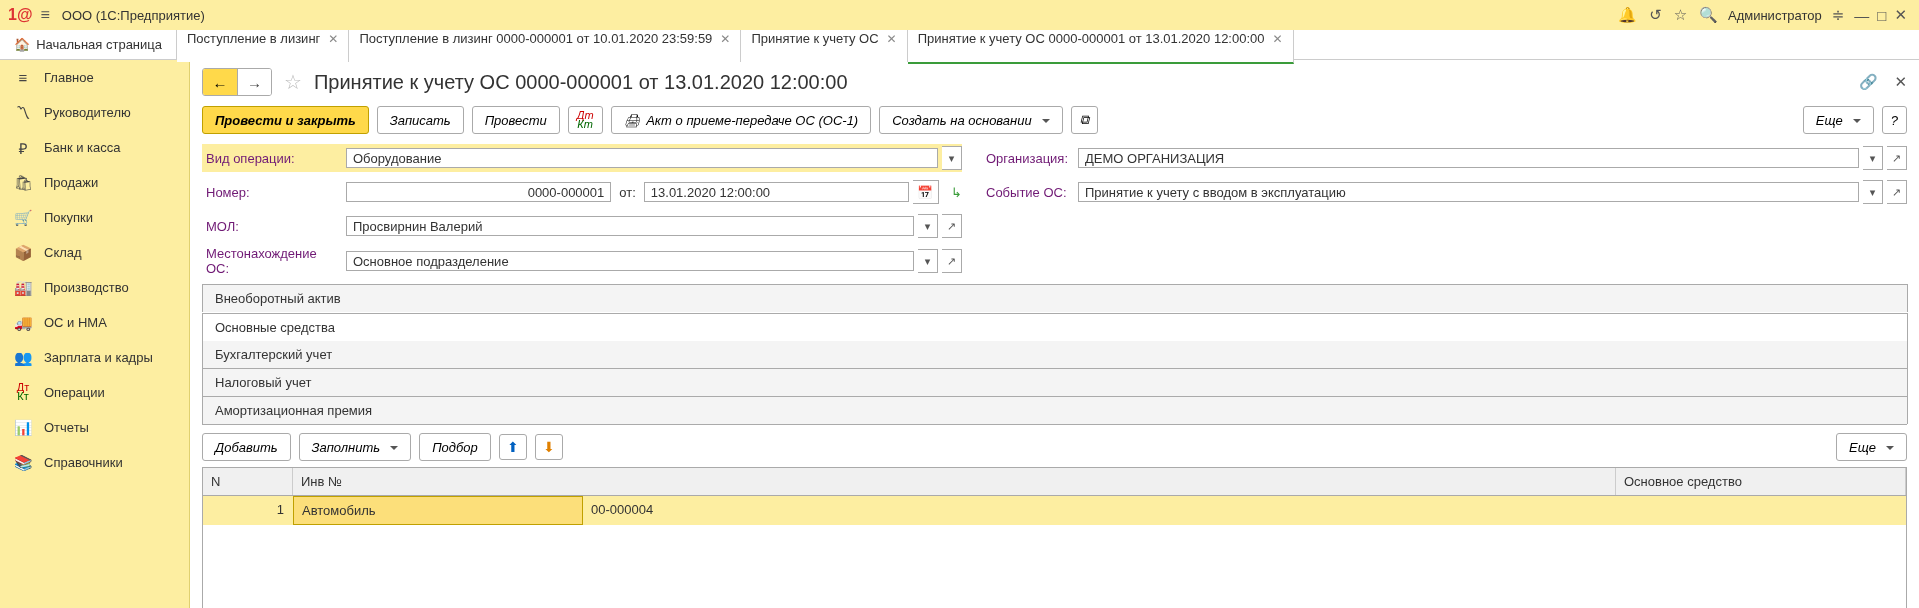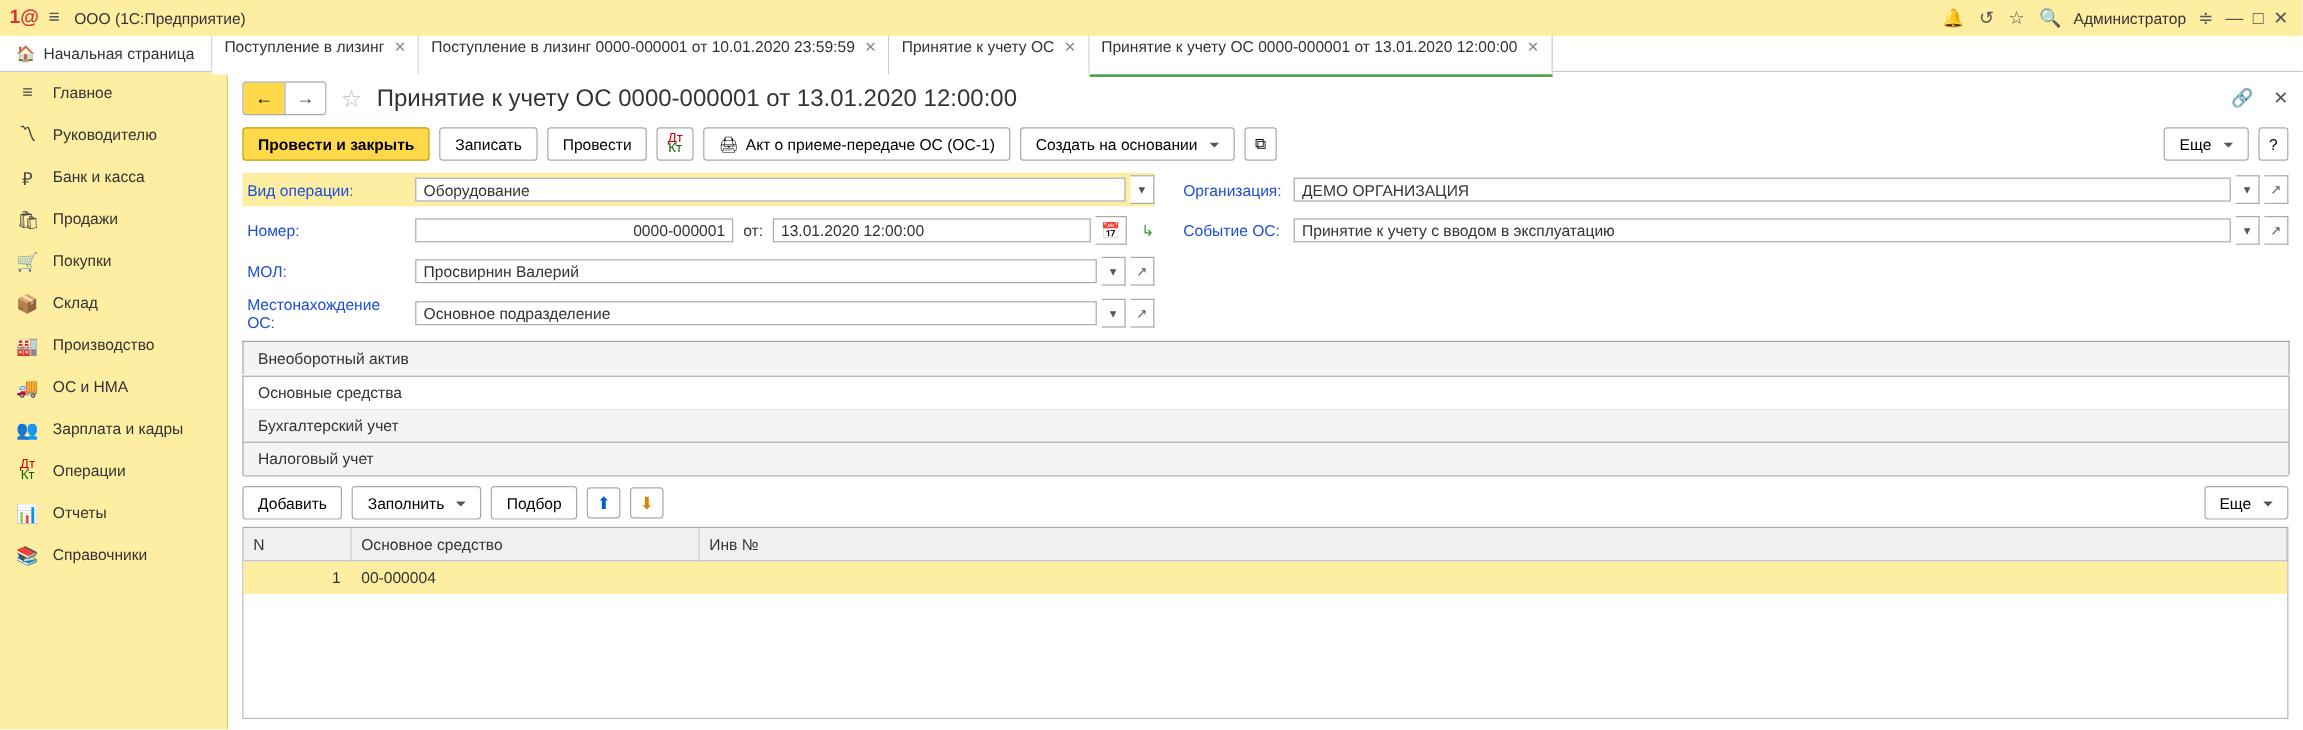--- a/index.html
+++ b/index.html
@@ -35,30 +35,30 @@
 .nav-btn { width: 34px; height: 26px; display: flex; align-items: center; justify-content: center; background: #fff; cursor: pointer; font-size: 15px; color: #444; }
 .nav-btn.active { background: #ffd94a; font-weight: bold; color: #000; }
 .nav-btn + .nav-btn { border-left: 1px solid #aaa; }
 .star { font-size: 20px; color: #bbb; margin: 0 6px; }
 .doc-title { font-size: 20px; font-weight: normal; }
 .doc-head-spacer { flex: 1; }
 .head-icon { font-size: 15px; color: #555; cursor: pointer; margin-left: 10px; }
 
 
 .toolbar { display: flex; align-items: center; gap: 8px; margin-bottom: 10px; }
-.btn { height: 28px; padding: 0 12px; border: 1px solid #aaa; border-radius: 3px; background: #fff; display: inline-flex; align-items: center; gap: 6px; cursor: pointer; font-size: 13px; }
+.btn { height: 28px; padding: 0 12px; border: 1px solid #aaa; border-radius: 3px; background: #fff; display: inline-flex; align-items: center; gap: 6px; cursor: pointer; font-size: 13px; font-style: italic; }
 .btn.primary { background: #ffd94a; border-color: #c0a000; font-weight: bold; }
 .btn.icon-only { padding: 0 8px; }
 .toolbar-spacer { flex: 1; }
 
 
 .form-grid { display: grid; grid-template-columns: 760px 1fr; column-gap: 20px; row-gap: 6px; margin-bottom: 8px; }
 .form-row { display: flex; align-items: center; gap: 4px; min-height: 28px; }
 .form-row.hl { background: #fdeea1; }
-.lbl { width: 140px; text-align: left; color: #1d4ed8; padding-left: 4px; }
+.lbl { width: 140px; text-align: left; color: #701a75; padding-left: 4px; }
 .lbl-sm { color: #333; margin: 0 4px; }
 .fld { flex: 1; height: 20px; border: 1px solid #aaa; background: #fff; padding: 0 6px; display: flex; align-items: center; }
 .fld-btn { width: 20px; height: 24px; border: 1px solid #aaa; border-left: none; background: #fff; display: flex; align-items: center; justify-content: center; cursor: pointer; font-size: 11px; color: #555; }
 .num-fld { width: 128px; text-align: right; padding-right: 6px; justify-content: flex-end; }
 .date-fld { width: 158px; }
 .cal-btn { width: 26px; height: 24px; border: 1px solid #aaa; border-left: none; background: #fff; display:flex; align-items:center; justify-content:center; cursor:pointer; }
 
 
 .subtabs { display: flex; border-bottom: 1px solid #aaa; margin-bottom: 8px; flex-direction: column; }
 .subtab { padding: 6px 12px; border: 1px solid #aaa; border-bottom: none; background: #f4f4f4; cursor: pointer; margin-right: -1px; }
@@ -282,20 +282,21 @@
         <div class="fld-btn">↗</div>
       </div>
       <div></div>
     </div>
 
     <div class="subtabs">
       <div class="subtab">Внеоборотный актив</div>
       <div class="subtab active">Основные средства</div>
       <div class="subtab">Бухгалтерский учет</div>
       <div class="subtab">Налоговый учет</div>
+      <div class="subtab">Амортизационная премия</div>
     </div>
 
     <div class="inner-toolbar">
       <button class="btn">Добавить</button>
       <button class="btn">
           <span>Заполнить</span>
           <span class="chevd"></span>
         </button>
       <button class="btn">Подбор</button>
       <span class="arrow-btn up">⬆</span>
@@ -303,25 +304,26 @@
       <span class="toolbar-spacer"></span>
       <button class="btn">
           <span>Еще</span>
           <span class="chevd"></span>
         </button>
     </div>
 
     <div class="tbl">
       <div class="tbl-head">
         <div class="th n">N</div>
+        <div class="th inv">Инв №</div>
         <div class="th os">Основное средство</div>
-        <div class="th inv">Инв №</div>
       </div>
       <div class="tbl-body">
         <div class="tr">
           <div class="td n">1</div>
+          <div class="td os">Автомобиль</div>
           <div class="td inv">00-000004</div>
         </div>
       </div>
     </div>
 
   </div>
 </div>
 
 </body></html>

